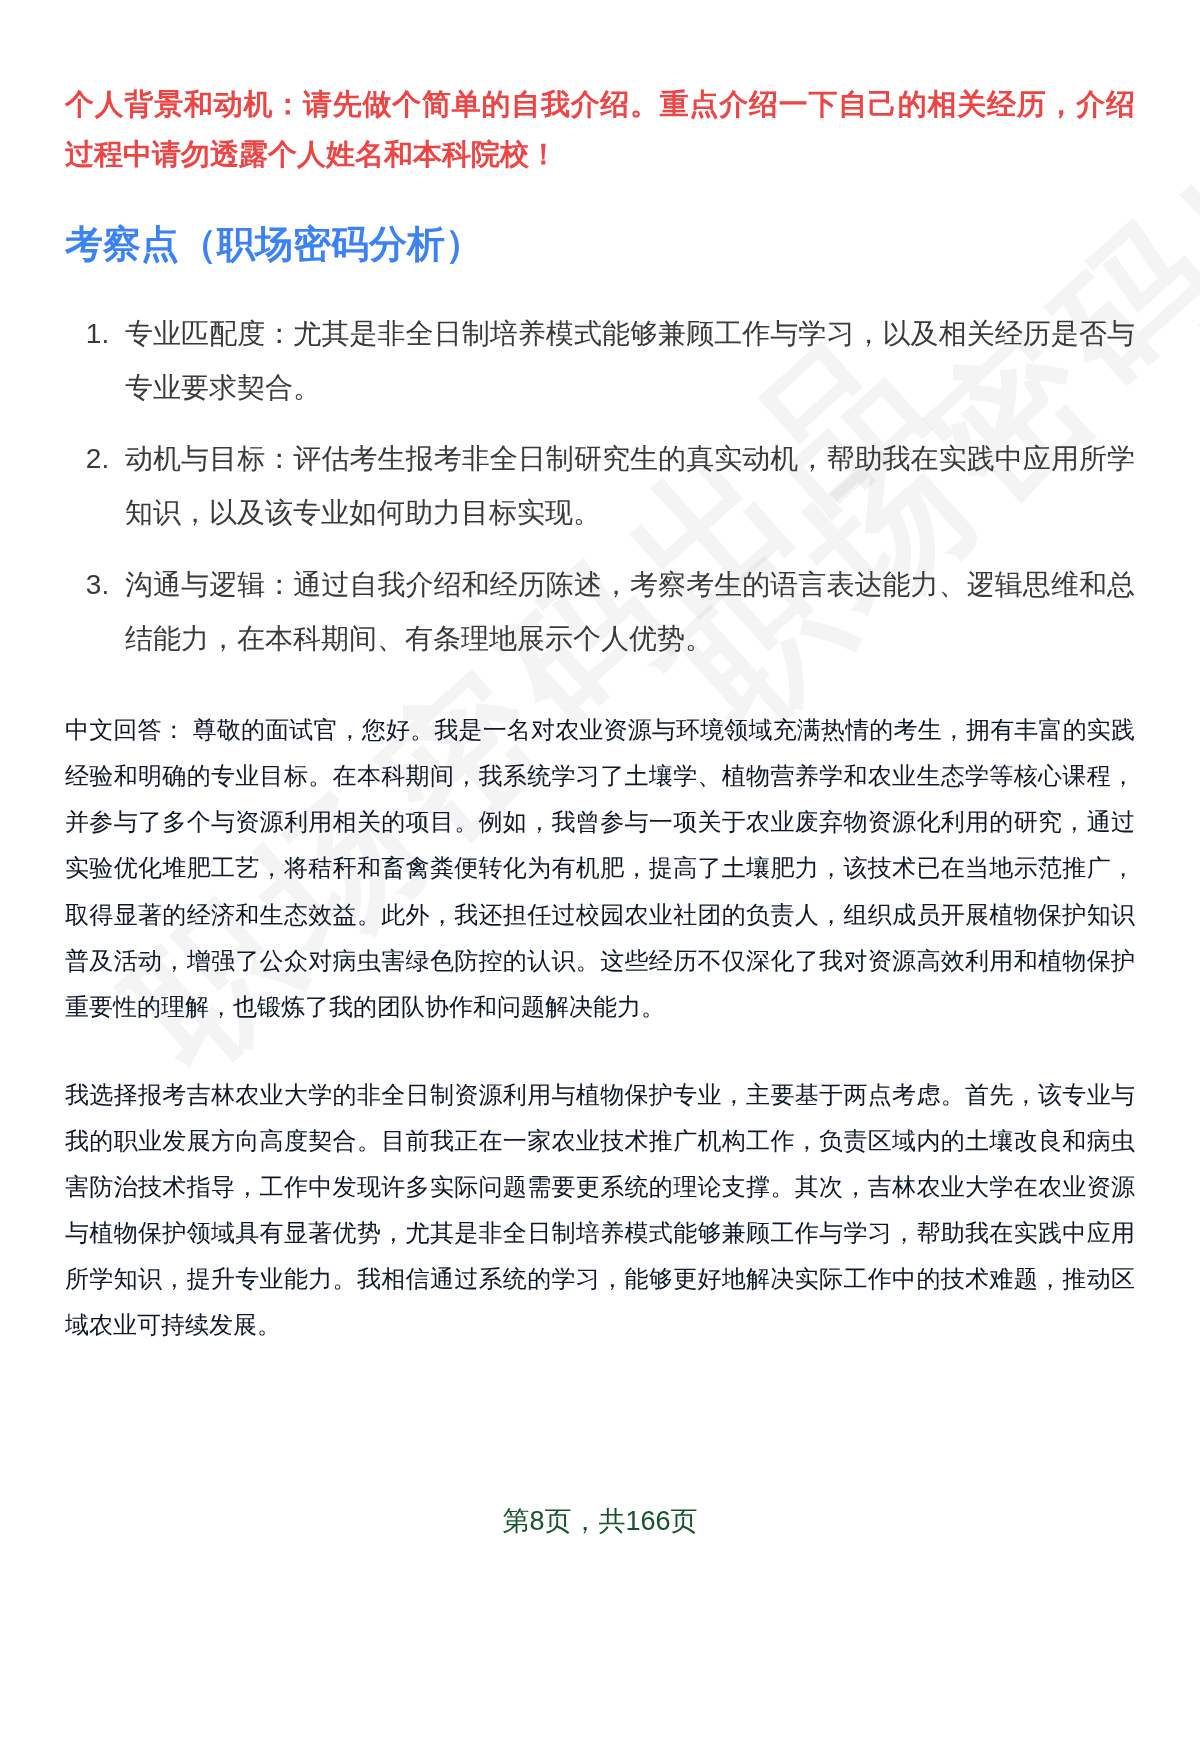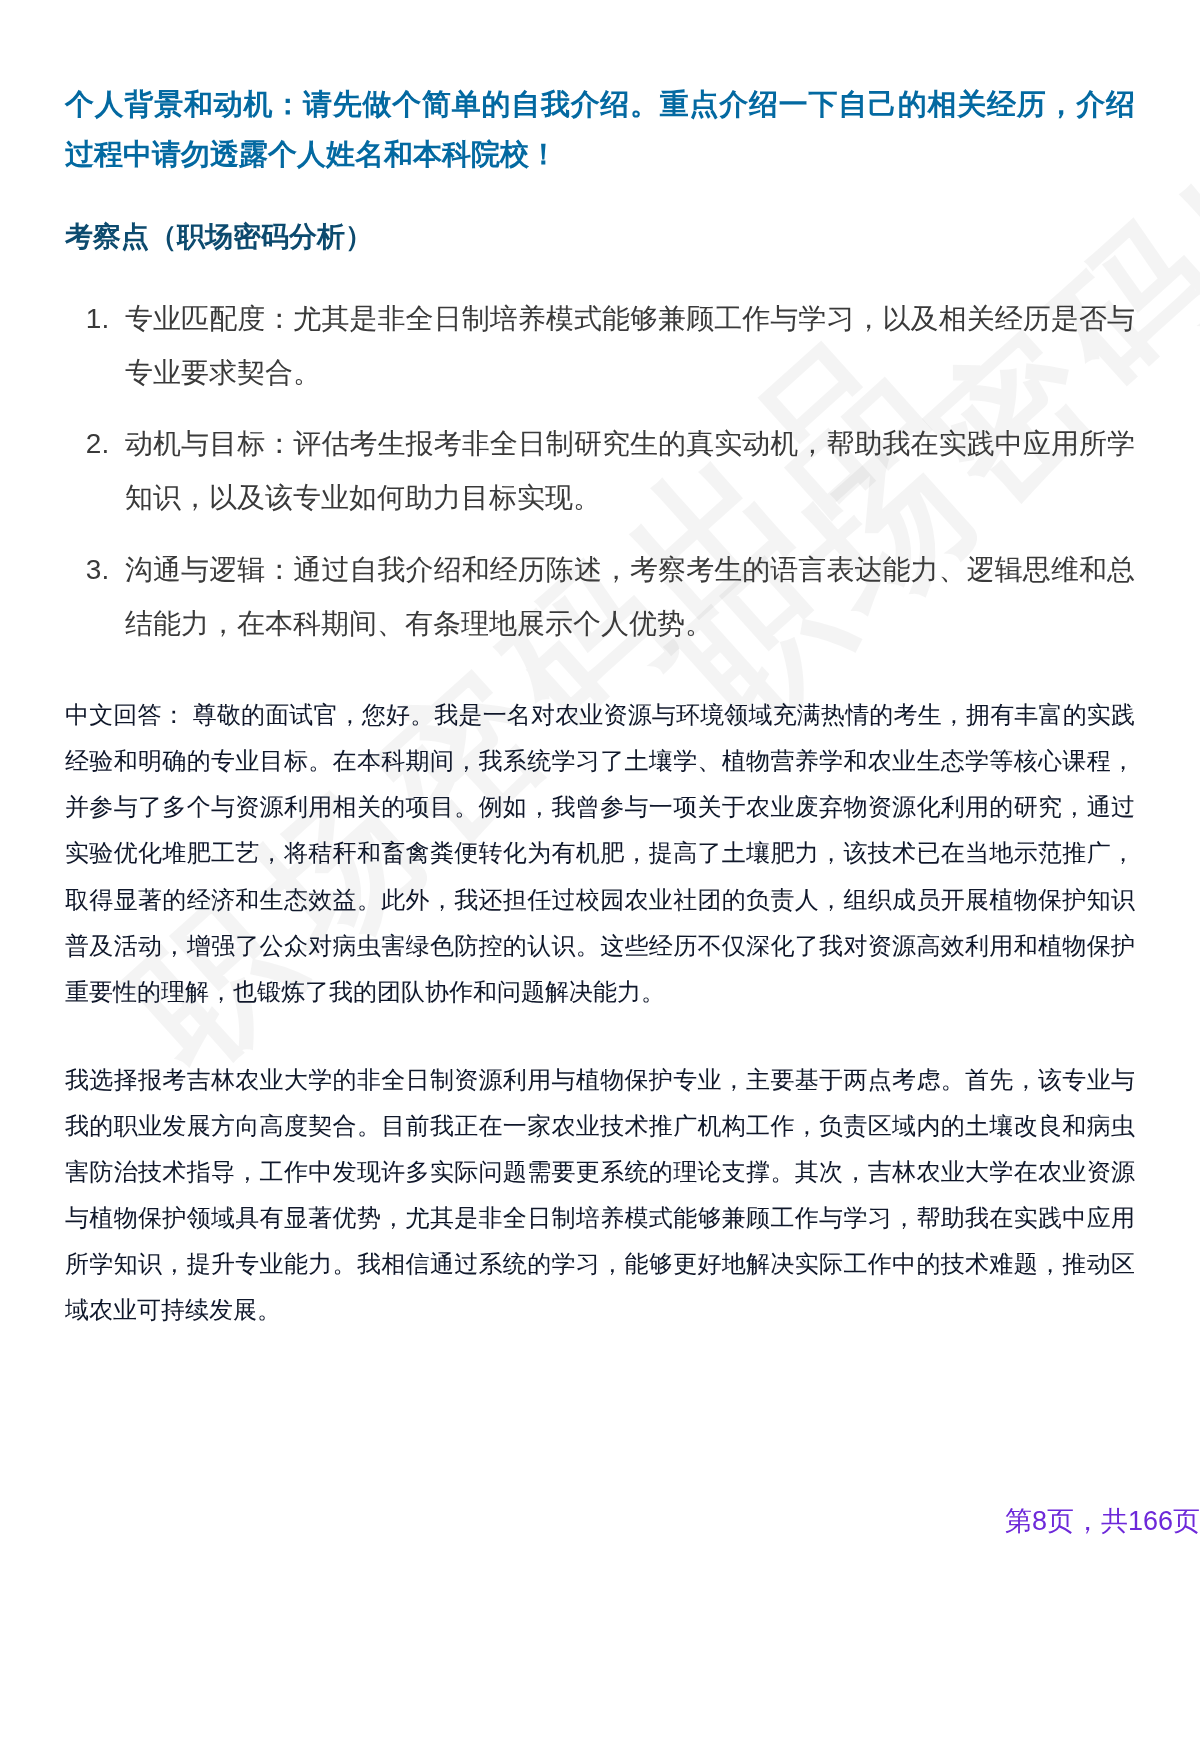--- a/index.html
+++ b/index.html
@@ -36,30 +36,30 @@
     left: 640px;
     top: 620px;
     transform: rotate(-42deg);
     transform-origin: left top;
   }
   .content {
     position: relative;
     z-index: 1;
   }
   .question-heading {
-    color: #0369a1;
+    color: #ef4444;
     font-size: 29px;
     font-weight: bold;
     line-height: 1.72;
     text-align: justify;
   }
   .section-heading {
     margin-top: 36px;
-    color: #0c4a6e;
-    font-size: 28px;
+    color: #3b82f6;
+    font-size: 38px;
     font-weight: bold;
     line-height: 1.5;
   }
   ol.assessment-list {
     margin-top: 34px;
     padding-left: 52px;
     color: #3a3a3a;
     font-size: 28px;
     line-height: 1.92;
   }
@@ -73,22 +73,22 @@
     color: #0f172a;
     font-size: 24px;
     line-height: 1.92;
     text-align: justify;
   }
   .footer {
     position: absolute;
     left: 0;
     top: 1503px;
     width: 100%;
-    text-align: right;
-    color: #6d28d9;
+    text-align: center;
+    color: #14532d;
     font-size: 27px;
     z-index: 1;
   }
 </style>
 </head>
 <body>
 
 <div class="page">
 
   <div class="watermark wm1">职场密码出品</div>

